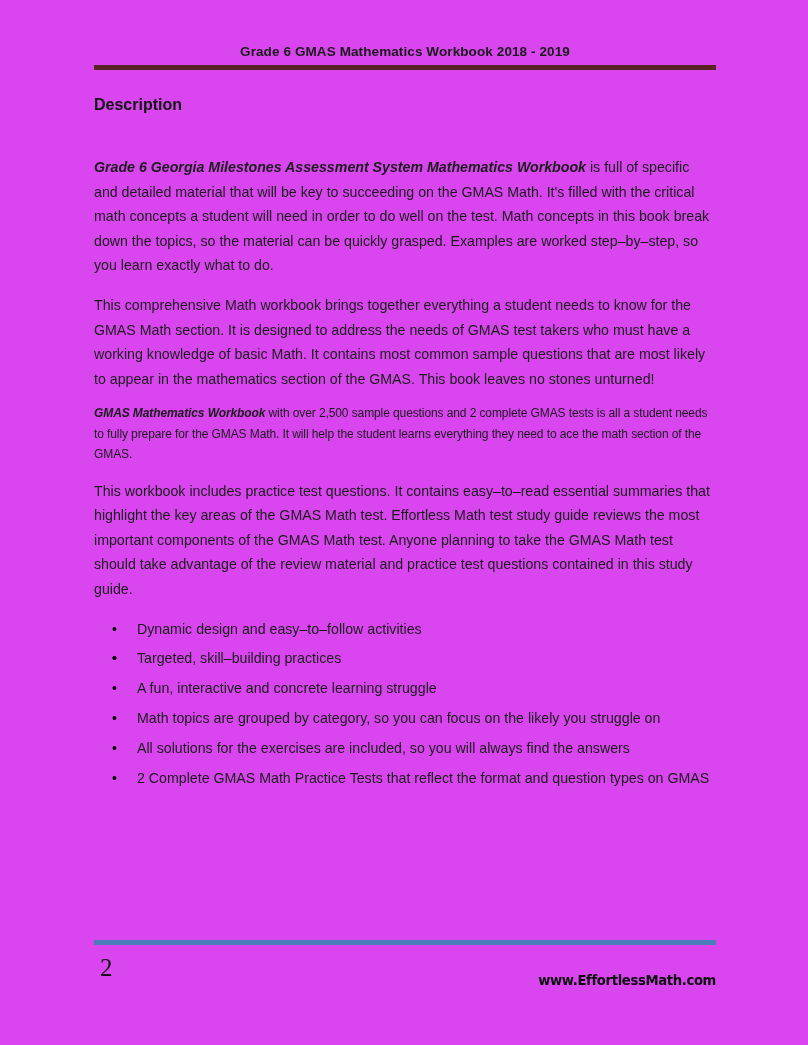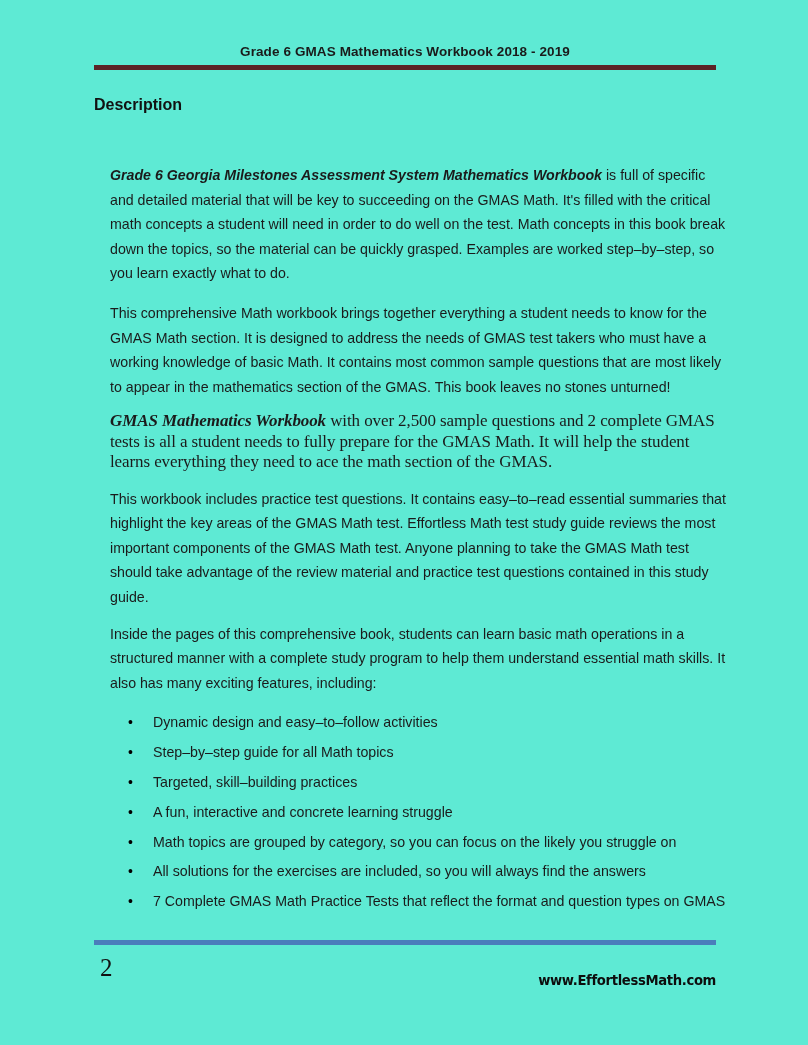--- a/index.html
+++ b/index.html
@@ -12,21 +12,21 @@
     background: #ffffff;
     font-family: "Liberation Sans", sans-serif;
     color: #000000;
     overflow: hidden;
   }
 
   .page {
     position: relative;
     width: 808px;
     height: 1045px;
-    background: #5eead4;
+    background: #d946ef;
     box-sizing: border-box;
   }
 
   
   .header {
     position: absolute;
     left: 94px;
     top: 44px;
     width: 622px;
   }
@@ -51,44 +51,43 @@
     top: 96px;
     font-size: 16px;
     font-weight: bold;
     color: #111111;
   }
 
   
   .content {
     position: absolute;
     left: 94px;
-    top: 163px;
+    top: 155px;
     width: 622px;
-    margin-left: 16px;
   }
 
   .para {
     font-size: 14.2px;
     line-height: 24.6px;
     color: #1b1b1b;
     margin: 0 0 12px 0;
     text-align: left;
   }
   .para.lead {
     margin-bottom: 15px;
   }
   .para .bi {
     font-weight: bold;
     font-style: italic;
   }
 
   
   .para.narrow {
-    font-family: Liberation Serif, serif;
-    font-size: 17px;
+    font-family: Liberation Sans, sans-serif;
+    font-size: 12px;
     line-height: 20.4px;
     margin-bottom: 14px;
     letter-spacing: -0.1px;
   }
   .para.narrow .bi {
     font-weight: bold;
     font-style: italic;
   }
 
   
@@ -165,50 +164,48 @@
   <div class="content">
 
     <p class="para lead"><span class="bi">Grade 6 Georgia Milestones Assessment System Mathematics Workbook</span><span> is full of specific and detailed material that will be key to succeeding on the GMAS Math. It's filled with the critical math concepts a student will need in order to do well on the test. Math concepts in this book break down the topics, so the material can be quickly grasped. Examples are worked step–by–step, so you learn exactly what to do.</span></p>
 
     <p class="para">This comprehensive Math workbook brings together everything a student needs to know for the GMAS Math section. It is designed to address the needs of GMAS test takers who must have a working knowledge of basic Math. It contains most common sample questions that are most likely to appear in the mathematics section of the GMAS. This book leaves no stones unturned!</p>
 
     <p class="para narrow"><span class="bi">GMAS Mathematics Workbook</span><span> with over 2,500 sample questions and 2 complete GMAS tests is all a student needs to fully prepare for the GMAS Math. It will help the student learns everything they need to ace the math section of the GMAS.</span></p>
 
     <p class="para">This workbook includes practice test questions. It contains easy–to–read essential summaries that highlight the key areas of the GMAS Math test. Effortless Math test study guide reviews the most important components of the GMAS Math test. Anyone planning to take the GMAS Math test should take advantage of the review material and practice test questions contained in this study guide.</p>
 
-    <p class="para">Inside the pages of this comprehensive book, students can learn basic math operations in a structured manner with a complete study program to help them understand essential math skills. It also has many exciting features, including:</p>
 
     <ul class="features">
       <li>
         <span class="bullet">•</span>
         <span>Dynamic design and easy–to–follow activities</span>
       </li>
       <li>
         <span class="bullet">•</span>
-        <span>Step–by–step guide for all Math topics</span>
       </li>
       <li>
         <span class="bullet">•</span>
         <span>Targeted, skill–building practices</span>
       </li>
       <li>
         <span class="bullet">•</span>
         <span>A fun, interactive and concrete learning struggle</span>
       </li>
       <li>
         <span class="bullet">•</span>
         <span>Math topics are grouped by category, so you can focus on the likely you struggle on</span>
       </li>
       <li>
         <span class="bullet">•</span>
         <span>All solutions for the exercises are included, so you will always find the answers</span>
       </li>
       <li>
         <span class="bullet">•</span>
-        <span>7 Complete GMAS Math Practice Tests that reflect the format and question types on GMAS</span>
+        <span>2 Complete GMAS Math Practice Tests that reflect the format and question types on GMAS</span>
       </li>
     </ul>
 
   </div>
 
   <div class="footer">
     <div class="footer-rule"></div>
     <div class="footer-row">
       <div class="page-number">2</div>
       <div class="footer-url">www.EffortlessMath.com</div>

